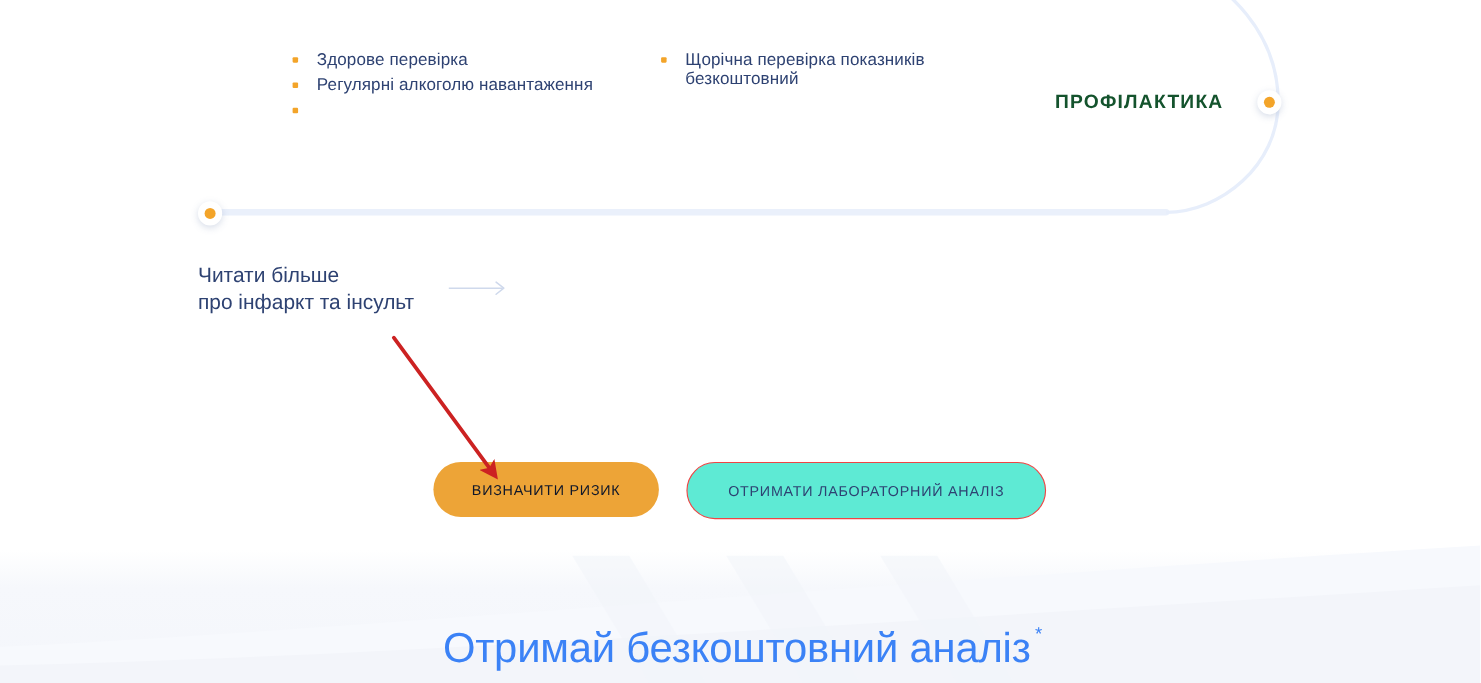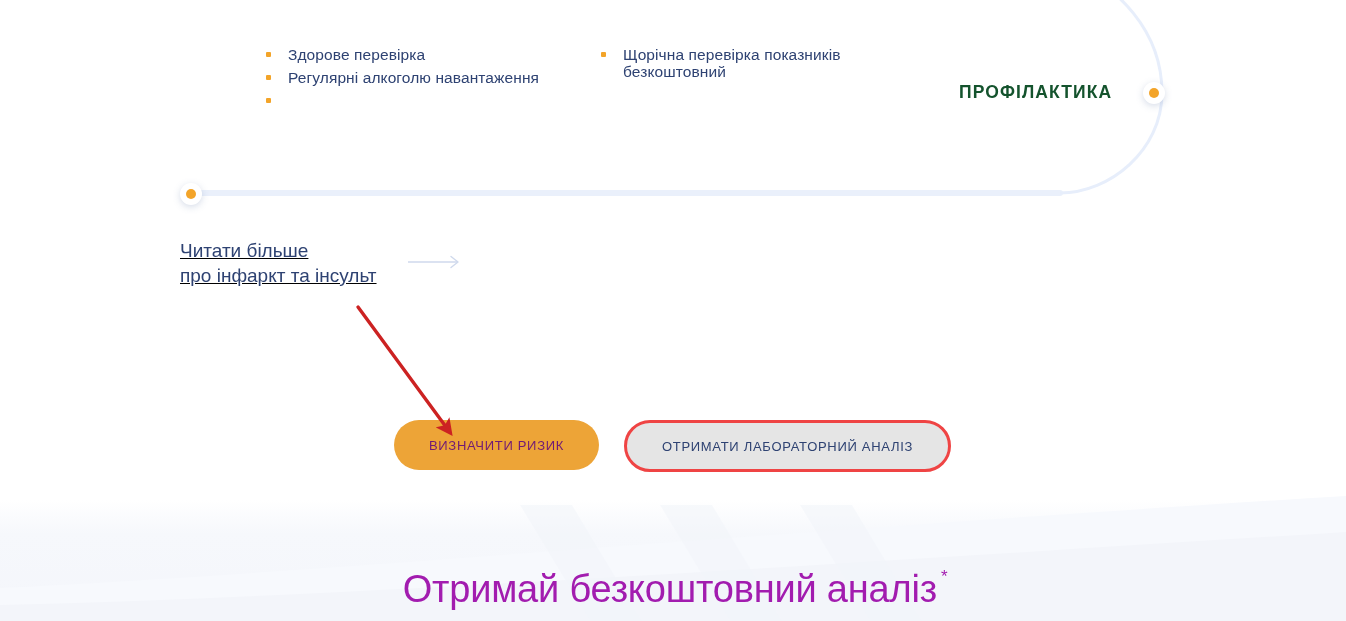--- a/index.html
+++ b/index.html
@@ -128,21 +128,20 @@
 
   
   #read-more {
     position: absolute;
     left: 180px;
     top: 238px;
     display: flex;
     align-items: center;
     gap: 30px;
     cursor: pointer;
-    text-decoration: underline;
   }
   #read-more .rm-text {
     font-size: 19px;
     line-height: 25px;
     color: #2e4272;
     white-space: pre-line;
     font-weight: 400;
   }
   .rm-arrow { margin-top: 2px; }
 
@@ -159,44 +158,44 @@
     font-size: 13px;
     font-weight: 400;
     user-select: none;
   }
   #btn-primary {
     left: 394px;
     top: 420px;
     width: 205px;
     height: 50px;
     background: #eda437;
-    color: #701a75;
+    color: #0f172a;
     border: none;
     align-items: center;
   }
   #btn-secondary {
     left: 624px;
     top: 420px;
     width: 327px;
     height: 52px;
-    background: #e5e5e5;
+    background: #5eead4;
     color: #2e4272;
-    border: 3px solid #ef4444;
+    border: 1px solid #ef4444;
   }
 
   
   #bottom-heading {
     position: absolute;
     left: 0;
     top: 560px;
     width: 1346px;
     text-align: center;
     font-size: 38px;
     line-height: 46px;
-    color: #a21caf;
+    color: #3b82f6;
     font-weight: 400;
     letter-spacing: -.2px;
   }
   #bottom-heading .star {
     font-size: 17px;
     vertical-align: super;
     position: relative;
     top: -6px;
     left: 4px;
   }

